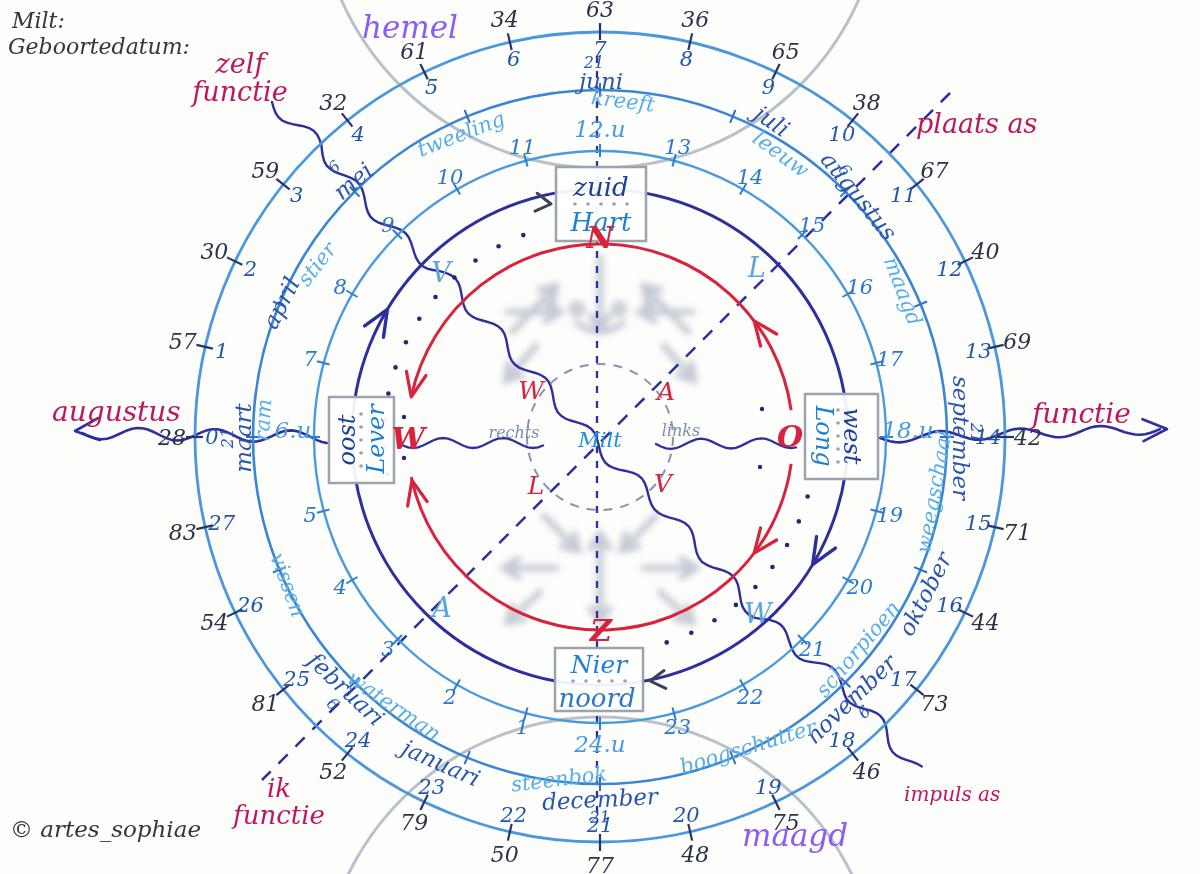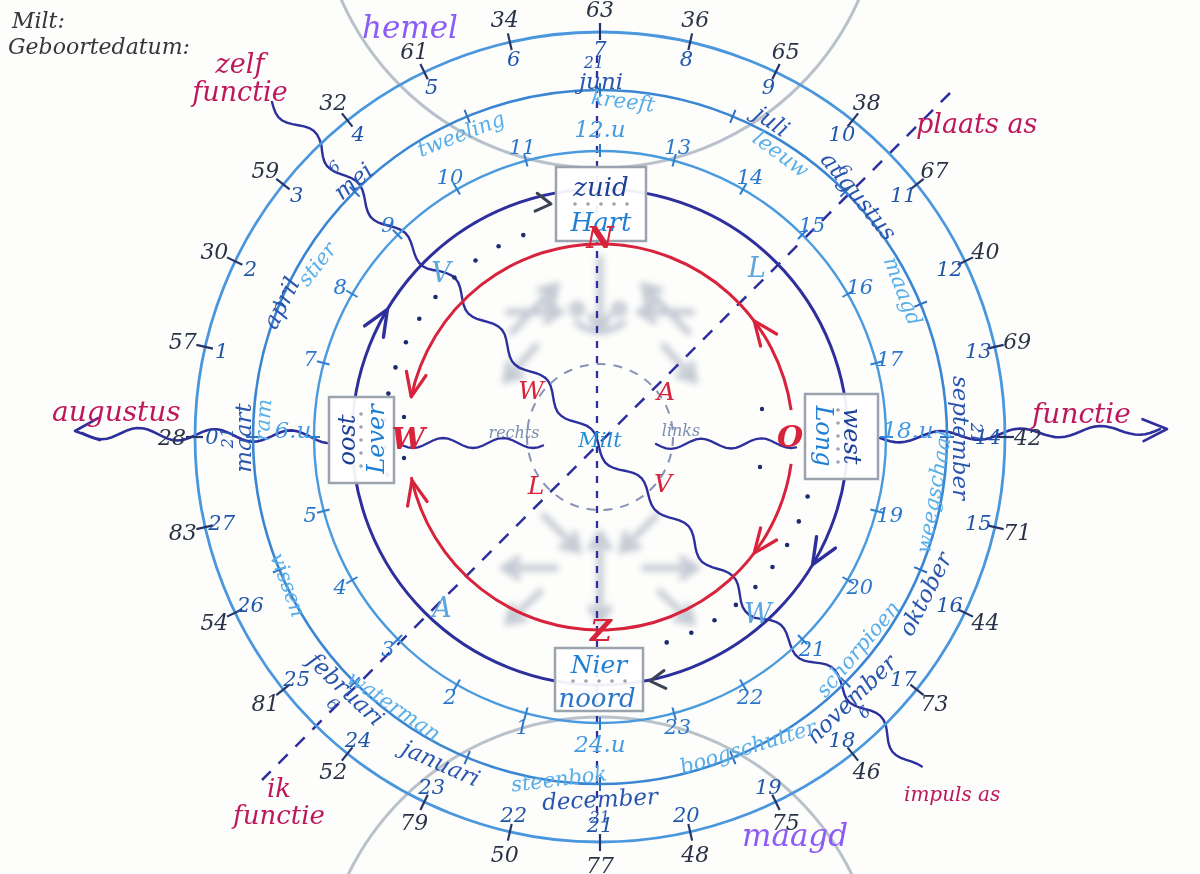--- a/index.html
+++ b/index.html
@@ -332,20 +332,21 @@
       <text x="757" y="267" font-size="27" fill="#5ca6df" text-anchor="middle" font-style="italic" font-family="&quot;DejaVu Serif&quot;,&quot;Liberation Serif&quot;,serif" dominant-baseline="central">L</text>
       <text x="442" y="607" font-size="27" fill="#5ca6df" text-anchor="middle" font-style="italic" font-family="&quot;DejaVu Serif&quot;,&quot;Liberation Serif&quot;,serif" dominant-baseline="central">A</text>
       <text x="758" y="613" font-size="27" fill="#5ca6df" text-anchor="middle" font-style="italic" font-family="&quot;DejaVu Serif&quot;,&quot;Liberation Serif&quot;,serif" dominant-baseline="central">W</text>
       <text x="600" y="440" font-size="21" fill="#2090d8" text-anchor="middle" font-style="italic" font-family="&quot;DejaVu Serif&quot;,&quot;Liberation Serif&quot;,serif" dominant-baseline="central">Milt</text>
       <text x="514" y="432" font-size="16" fill="#7a8fae" text-anchor="middle" font-style="italic" font-family="&quot;DejaVu Serif&quot;,&quot;Liberation Serif&quot;,serif" dominant-baseline="central">rechts</text>
       <text x="681" y="430" font-size="16" fill="#7a8fae" text-anchor="middle" font-style="italic" font-family="&quot;DejaVu Serif&quot;,&quot;Liberation Serif&quot;,serif" dominant-baseline="central">links</text>
     </svg>
 
   <div class="lbl dark" style="left:12px;top:10px;font-size:22px;">Milt:</div>
   <div class="lbl dark" style="left:8px;top:36px;font-size:22px;">Geboortedatum:</div>
+  <div class="lbl dark" style="left:10px;top:818px;font-size:23px;">© artes_sophiae</div>
 
   <div class="lbl skygray" style="left:362px;top:12px;font-size:31px;">hemel</div>
   <div class="lbl skygray" style="left:742px;top:820px;font-size:31px;">maagd</div>
 
   <div class="lbl navy two" style="left:185px;top:50px;width:110px;font-size:27px;">
     <div>zelf</div>
     <div>functie</div>
   </div>
   <div class="lbl navy two" style="left:188px;top:775px;width:96px;font-size:26px;margin-left:43px;">
     <div>ik</div>

